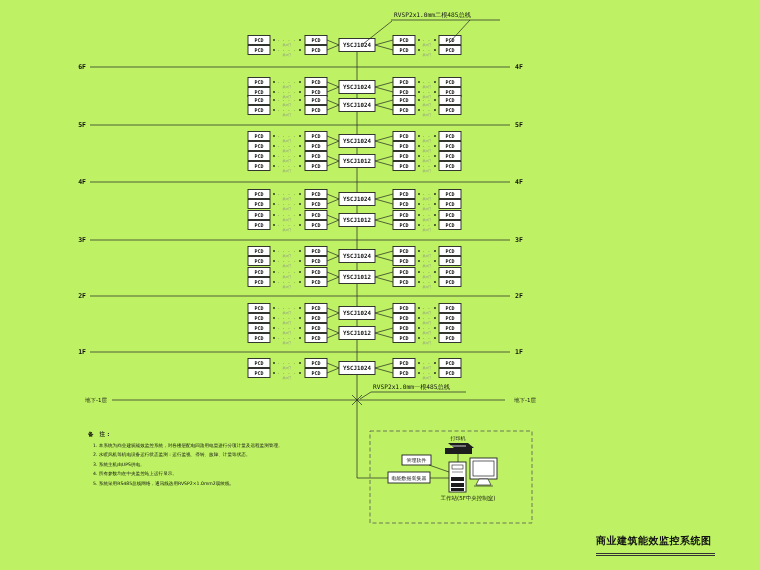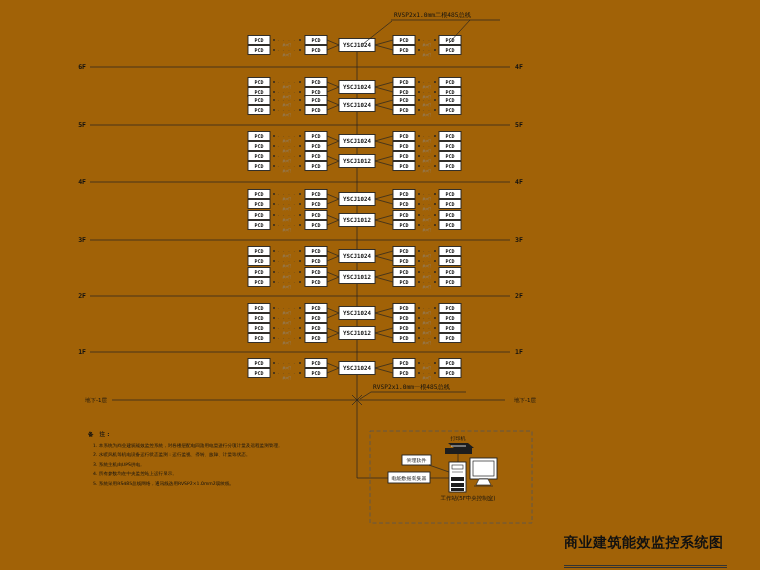--- a/index.html
+++ b/index.html
@@ -1,39 +1,39 @@
 <!DOCTYPE html>
 <html><head>
 <meta charset="utf-8">
 <style>
   html,body{margin:0;padding:0;background:#fff;}
-  .canvas{position:relative;width:760px;height:570px;background:#a16207;overflow:hidden;
+  .canvas{position:relative;width:760px;height:570px;background:#bef264;overflow:hidden;
           font-family:"DejaVu Sans",sans-serif;}
   svg{position:absolute;left:0;top:0;}
   .ln{stroke:#222;stroke-width:.7;fill:none;}
   .lnthin{stroke:#444;stroke-width:.6;fill:none;}
   .box{fill:#fff;stroke:#222;stroke-width:.9;}
   .btext{font:bold 5px "DejaVu Sans Mono",monospace;text-anchor:middle;fill:#111;}
   .ctext{font:bold 5.8px "DejaVu Sans Mono",monospace;text-anchor:middle;fill:#111;}
   .flab{font:bold 6.5px "DejaVu Sans Mono",monospace;fill:#111;}
   .end{text-anchor:end;}
   .clab{font:5.5px "DejaVu Sans",sans-serif;fill:#111;}
   .dtext{font:4.5px "DejaVu Sans",sans-serif;text-anchor:middle;fill:#333;letter-spacing:1.2px;}
   .ntext{font:3.4px "DejaVu Sans",sans-serif;text-anchor:middle;fill:#8a8a8a;}
   .dotf{fill:#222;}
   .anno{font:6.2px "DejaVu Sans Mono",monospace;fill:#111;}
   .wlab{font:5px "DejaVu Sans",sans-serif;fill:#111;text-anchor:middle;}
   .wcap{font:5.5px "DejaVu Sans",sans-serif;fill:#111;text-anchor:middle;}
   .dark{fill:#1d1d1d;stroke:none;}
   .notes{position:absolute;left:88px;top:431px;color:#111;}
   .notes .hdr{font-size:5.6px;font-weight:bold;letter-spacing:2px;margin:0 0 2px 0;}
   .notes .item{font-size:4.6px;line-height:9.4px;white-space:nowrap;padding-left:5px;}
-  .titleblock{position:absolute;left:564px;top:534px;color:#111;
-              font-size:14px;font-weight:bold;letter-spacing:.5px;
-              border-bottom:3px double #333;padding:0 3px 13px 0;}
+  .titleblock{position:absolute;left:596px;top:534px;color:#111;
+              font-size:10px;font-weight:bold;letter-spacing:.5px;
+              border-bottom:3px double #333;padding:0 3px 5px 0;}
 </style>
 </head>
 <body>
 
 <div class="canvas">
 
   <svg id="wiring-svg" width="760" height="570" viewBox="0 0 760 570">
 
     <g id="gen-layer">
         <line x1="90" y1="67" x2="510" y2="67" class="ln"></line>

